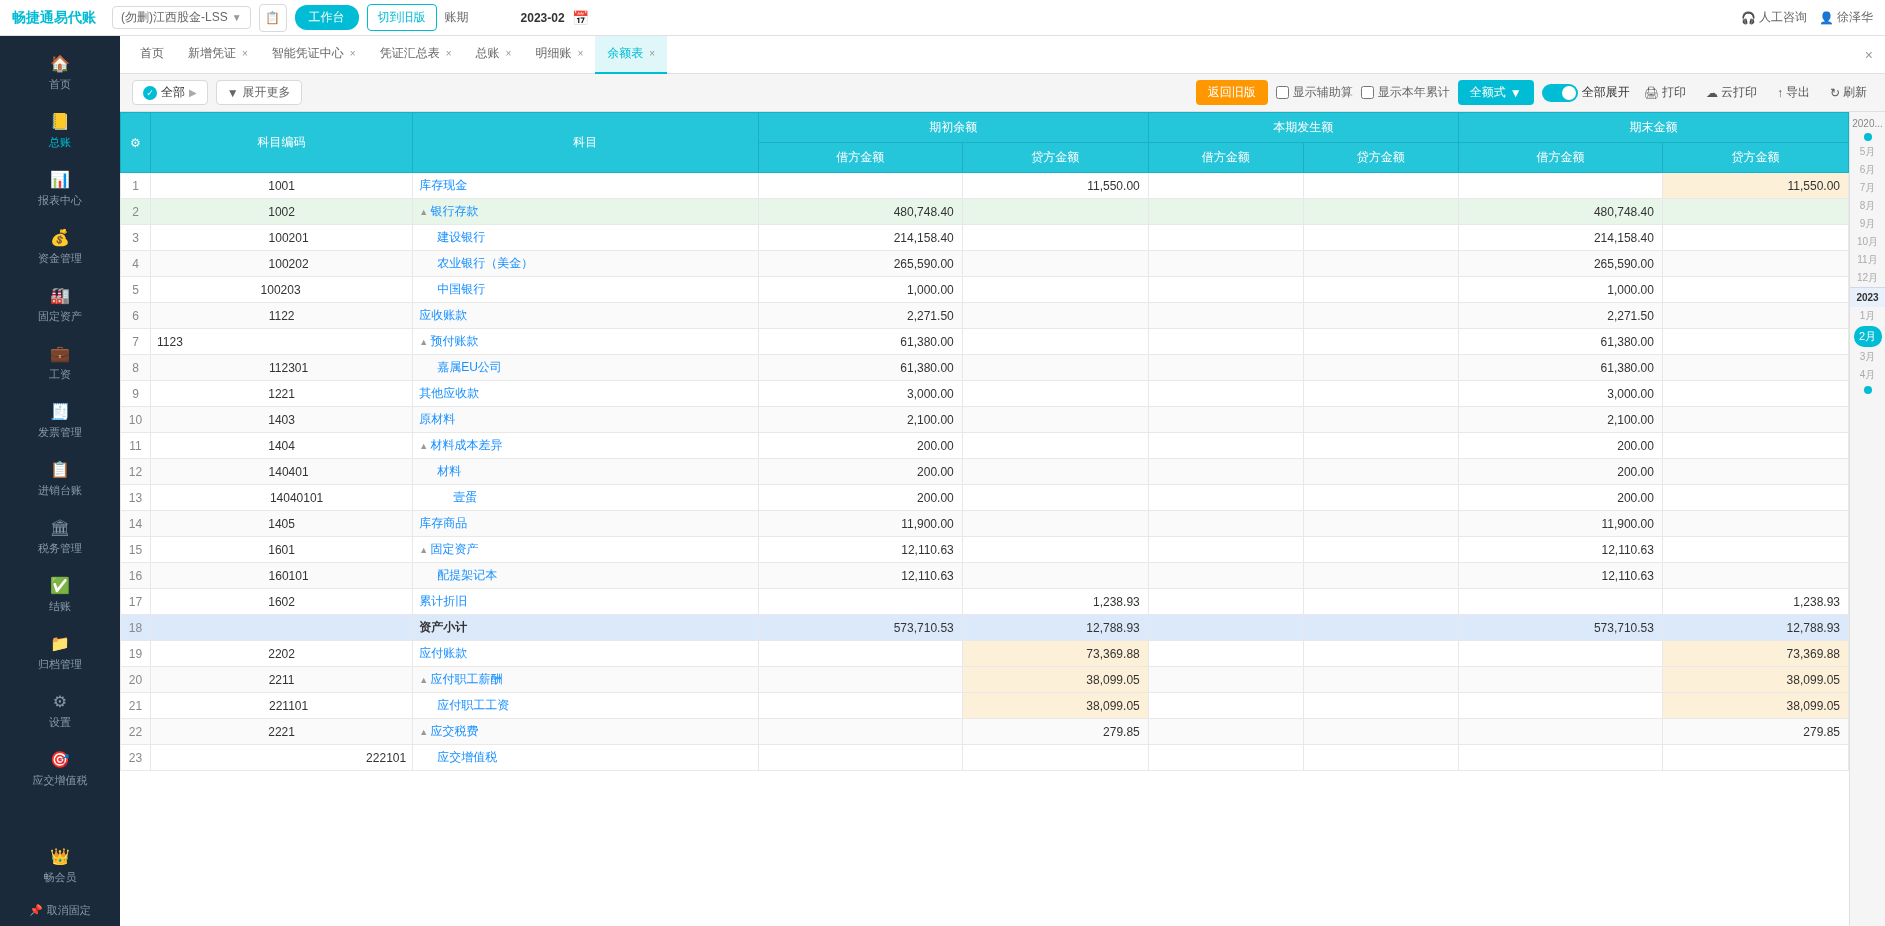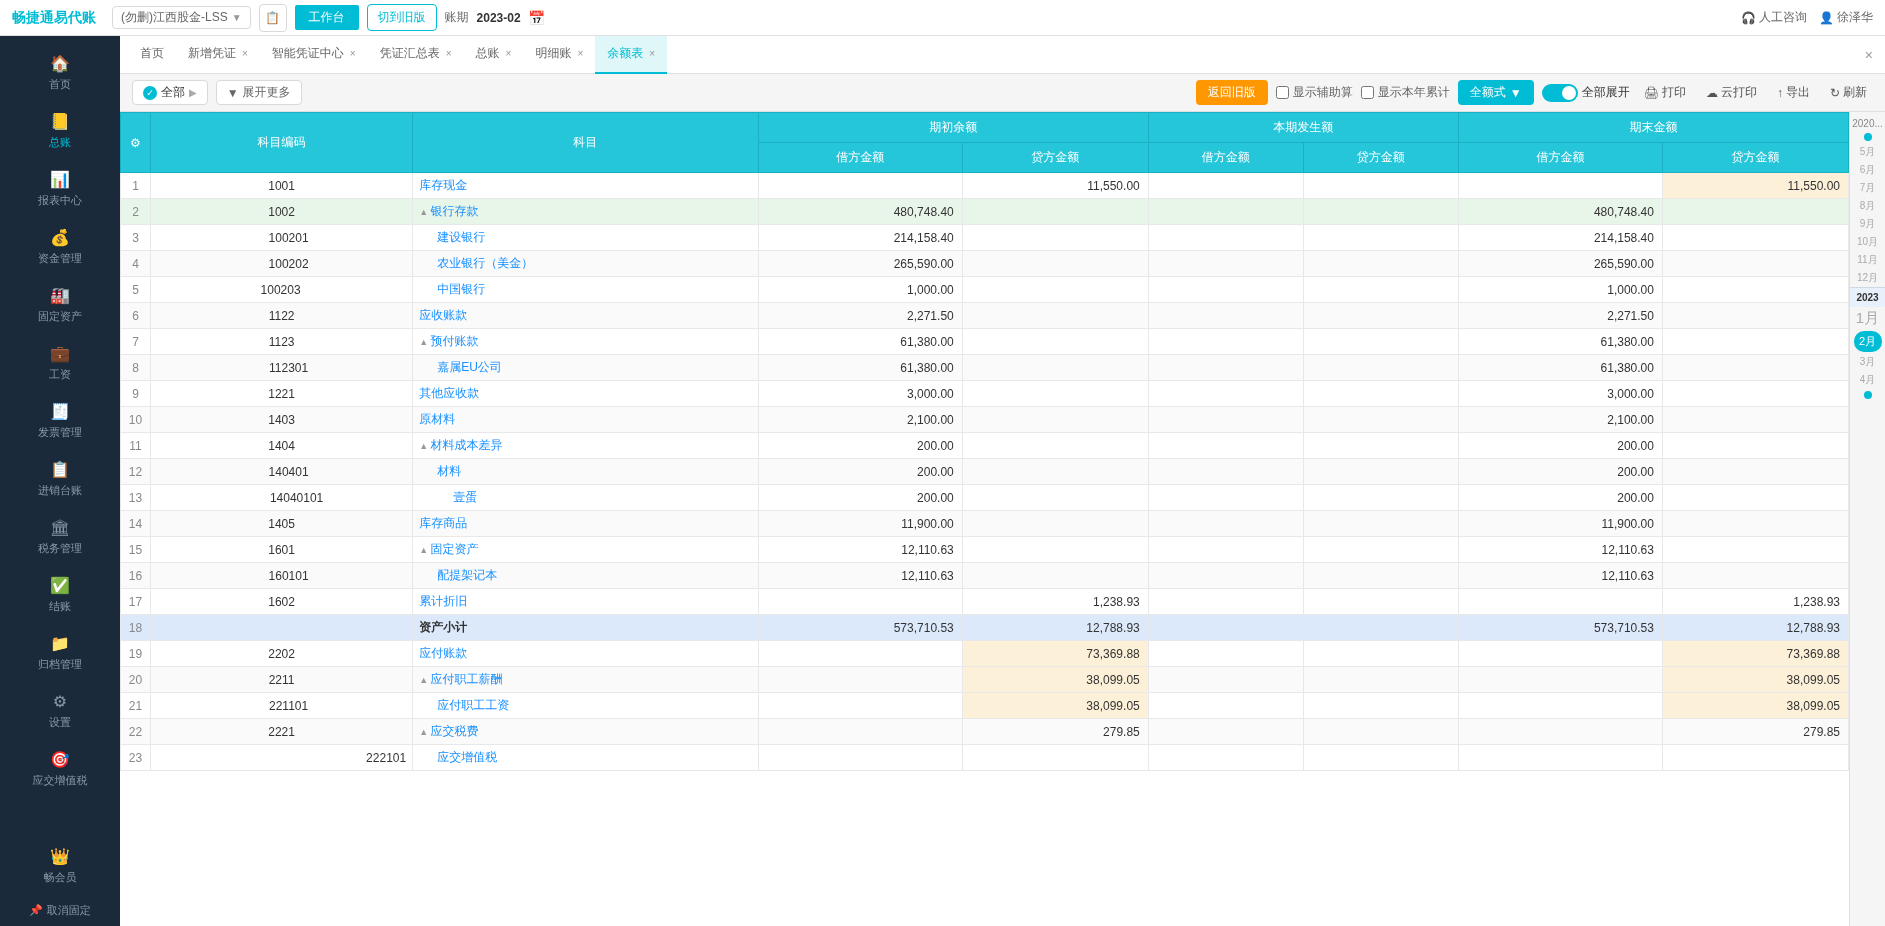--- a/index.html
+++ b/index.html
@@ -4,21 +4,21 @@
   <style>
     * { box-sizing: border-box; margin: 0; padding: 0; }
     body { font-family: 'Microsoft YaHei', Arial, sans-serif; font-size: 12px; background: #f0f2f5; color: #333; overflow: hidden; }
     
     
     .top-bar { height: 36px; background: #fff; display: flex; align-items: center; padding: 0 12px; border-bottom: 1px solid #e0e0e0; gap: 8px; }
     .app-logo { color: #00bcd4; font-size: 14px; font-weight: bold; margin-right: 8px; }
     .company-selector { display: flex; align-items: center; gap: 4px; border: 1px solid #d9d9d9; border-radius: 4px; padding: 2px 8px; cursor: pointer; font-size: 12px; color: #666; }
     .company-selector .arrow { font-size: 10px; color: #999; }
     .doc-icon-btn { width: 28px; height: 28px; border: 1px solid #d9d9d9; border-radius: 4px; display: flex; align-items: center; justify-content: center; cursor: pointer; background: #fff; }
-    .workbench-btn { background: #00bcd4; color: #fff; border: none; border-radius: 2px; padding: 4px 14px; cursor: pointer; font-size: 12px; }
+    .workbench-btn { background: #00bcd4; color: #fff; border: none; border-radius: 12px; padding: 4px 14px; cursor: pointer; font-size: 12px; }
     .switch-btn { border: 1px solid #00bcd4; color: #00bcd4; background: #fff; border-radius: 4px; padding: 4px 10px; cursor: pointer; font-size: 12px; }
     .top-right { margin-left: auto; display: flex; align-items: center; gap: 12px; }
     .service-btn { color: #666; font-size: 12px; cursor: pointer; display: flex; align-items: center; gap: 3px; }
     .user-info { color: #666; font-size: 12px; cursor: pointer; display: flex; align-items: center; gap: 3px; }
 
     
     .main-layout { display: flex; height: calc(926px - 36px); }
     
     
     .sidebar { width: 120px; background: #1a2a3a; display: flex; flex-direction: column; align-items: center; padding-top: 8px; }
@@ -73,21 +73,21 @@
   <div class="company-selector">
     <span>(勿删)江西股金-LSS</span>
     <span class="arrow">▼</span>
   </div>
   <div class="doc-icon-btn">
     <span>📋</span>
   </div>
   <button class="workbench-btn">工作台</button>
   <button class="switch-btn">切到旧版</button>
   <span style="color:#666;font-size:12px;">账期</span>
-  <span style="color:#333;font-size:12px;font-weight:bold;">2023-02</span>
+  <span style="color:#333;font-size:12px;font-weight:bold;margin-left:44px;">2023-02</span>
   <span style="color:#666;font-size:14px;">📅</span>
   <div class="top-right">
     <span class="service-btn">
       <span>🎧</span>
       <span>人工咨询</span>
     </span>
     <span class="user-info">
       <span>👤</span>
       <span>徐泽华</span>
     </span>
@@ -322,21 +322,21 @@
                 <td style="text-align: left;"><a class="link-text" href="#">应收账款</a></td>
                 <td style="text-align: right; padding-right: 8px;">2,271.50</td>
                 <td style="text-align: right; padding-right: 8px;"></td>
                 <td style="text-align: right; padding-right: 8px;"></td>
                 <td style="text-align: right; padding-right: 8px;"></td>
                 <td style="text-align: right; padding-right: 8px;">2,271.50</td>
                 <td style="text-align: right; padding-right: 8px;"></td>
               </tr>
               <tr style="background: rgb(255, 255, 255);">
                 <td style="text-align: center; color: rgb(136, 136, 136);">7</td>
-                <td style="text-align: center;">1123</td>
+                <td style="text-align: left;">1123</td>
                 <td style="text-align: left;"><span style="font-size: 9px; color: rgb(153, 153, 153);">▲ </span><a class="link-text" href="#">预付账款</a></td>
                 <td style="text-align: right; padding-right: 8px;">61,380.00</td>
                 <td style="text-align: right; padding-right: 8px;"></td>
                 <td style="text-align: right; padding-right: 8px;"></td>
                 <td style="text-align: right; padding-right: 8px;"></td>
                 <td style="text-align: right; padding-right: 8px;">61,380.00</td>
                 <td style="text-align: right; padding-right: 8px;"></td>
               </tr>
               <tr style="background: rgb(250, 250, 250);">
                 <td style="text-align: center; color: rgb(136, 136, 136);">8</td>
@@ -523,21 +523,21 @@
         <div class="rs-dot"></div>
         <div style="font-size:10px;color:#aaa;padding:2px;text-align:center;">5月</div>
         <div style="font-size:10px;color:#aaa;padding:2px;text-align:center;">6月</div>
         <div style="font-size:10px;color:#aaa;padding:2px;text-align:center;">7月</div>
         <div style="font-size:10px;color:#aaa;padding:2px;text-align:center;">8月</div>
         <div style="font-size:10px;color:#aaa;padding:2px;text-align:center;">9月</div>
         <div style="font-size:10px;color:#aaa;padding:2px;text-align:center;">10月</div>
         <div style="font-size:10px;color:#aaa;padding:2px;text-align:center;">11月</div>
         <div style="font-size:10px;color:#aaa;padding:2px;text-align:center;">12月</div>
         <div style="font-size:10px;color:#333;font-weight:bold;padding:4px 2px;text-align:center;background:#e8f0fb;width:100%;border-top:1px solid #d0d8e8;">2023</div>
-        <div style="font-size:15px;color:#aaa;padding:2px;">1月</div>
+        <div style="font-size:10px;color:#aaa;padding:2px;">1月</div>
         <div style="font-size:11px;color:#fff;padding:3px 4px;text-align:center;background:#00bcd4;border-radius:10px;width:28px;margin:1px auto;">2月</div>
         <div style="font-size:10px;color:#aaa;padding:2px;text-align:center;">3月</div>
         <div style="font-size:10px;color:#aaa;padding:2px;text-align:center;">4月</div>
         <div class="rs-dot" style="background:#00bcd4;"></div>
       </div>
     </div>
   </div>
 </div>
 
 </body></html>

